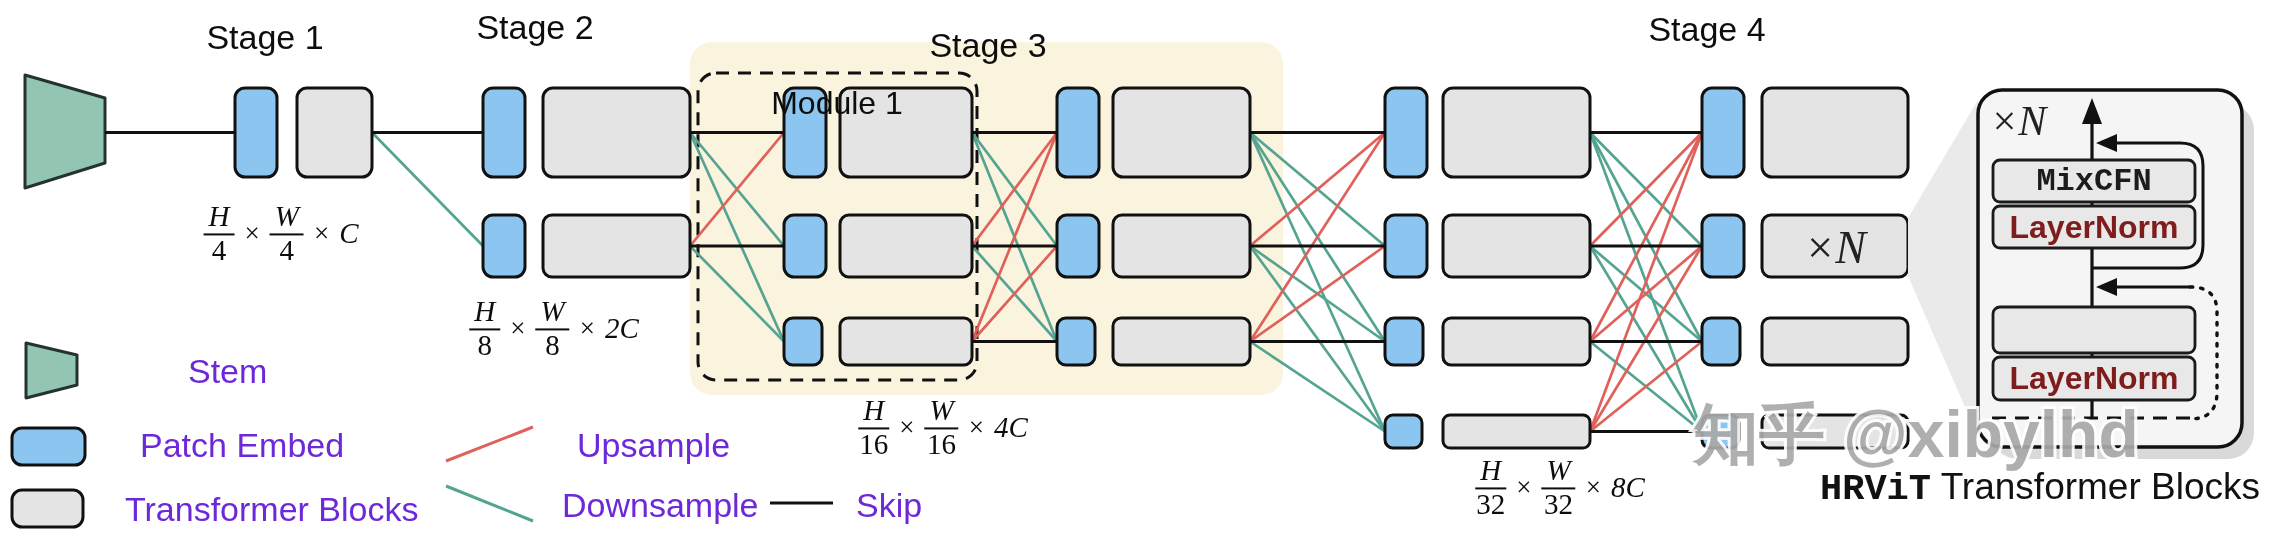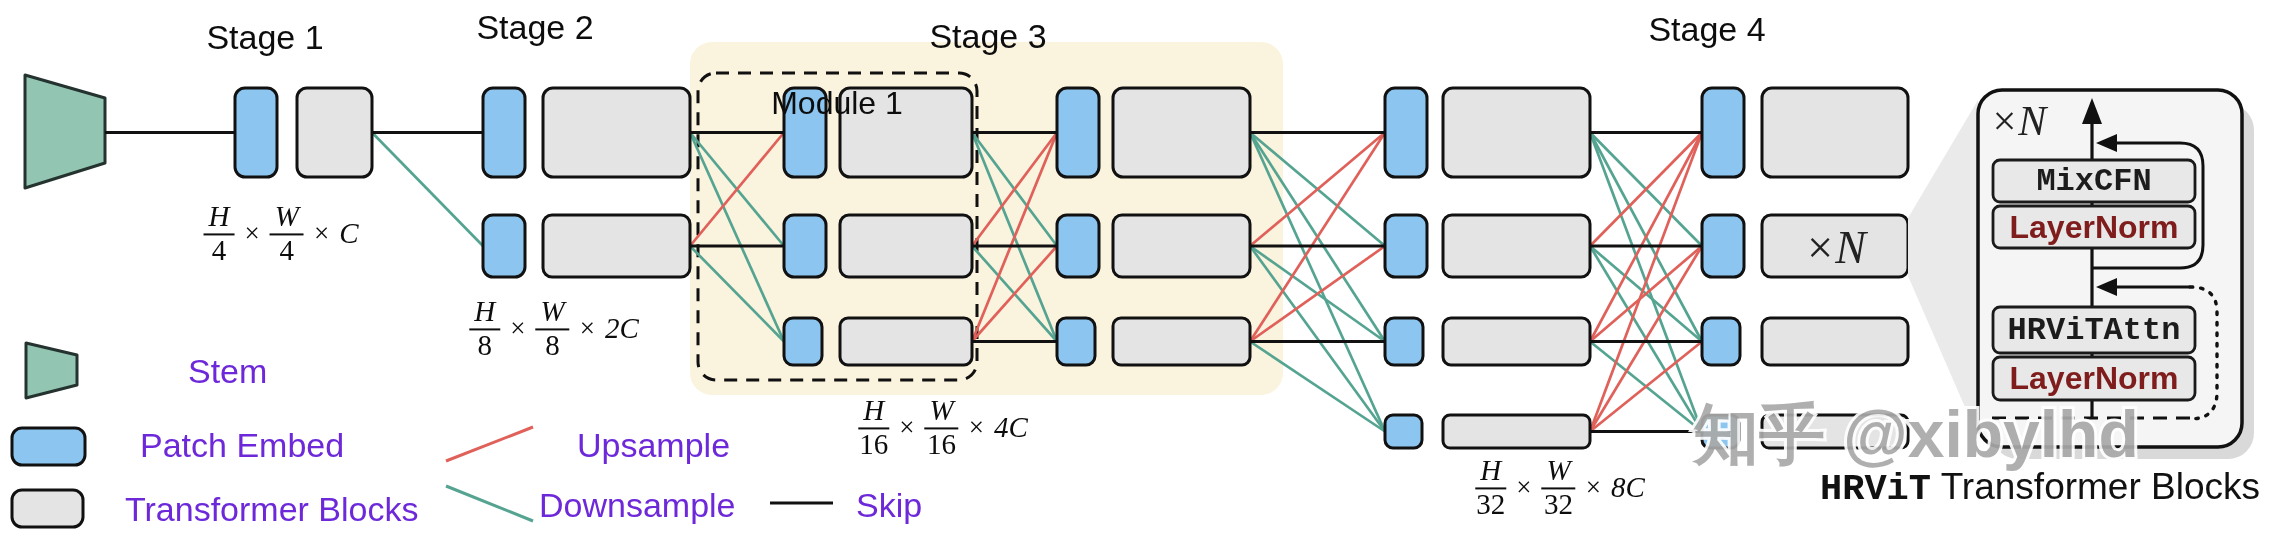--- a/index.html
+++ b/index.html
@@ -133,21 +133,21 @@
       <polygon points="2096,287 2117,278 2117,296" fill="#111111"></polygon>
       <rect x="1993" y="160" width="202" height="42" rx="7" fill="#E8E8E8" stroke="#1a1a1a" stroke-width="2.8"></rect>
       <rect x="1993" y="206" width="202" height="42" rx="7" fill="#E8E8E8" stroke="#1a1a1a" stroke-width="2.8"></rect>
       <rect x="1993" y="307" width="202" height="46" rx="7" fill="#E8E8E8" stroke="#1a1a1a" stroke-width="2.8"></rect>
       <rect x="1993" y="357" width="202" height="43" rx="7" fill="#E8E8E8" stroke="#1a1a1a" stroke-width="2.8"></rect>
       <text x="1693" y="457" font-size="66" font-weight="bold" font-family="&quot;Liberation Sans&quot;,sans-serif" fill="#A9A9A9" stroke="#ffffff" stroke-width="6" paint-order="stroke" opacity="0.92">知乎 @xibylhd</text>
     </svg>
 
   <div class="ov ctr stage-label" style="left:265px;top:37px">Stage 1</div>
   <div class="ov ctr stage-label" style="left:535px;top:27px">Stage 2</div>
-  <div class="ov ctr stage-label" style="left:988px;top:36px">Stage 3</div>
+  <div class="ov ctr stage-label" style="left:988px;top:45px">Stage 3</div>
   <div class="ov ctr stage-label" style="left:1707px;top:29px">Stage 4</div>
   <div class="ov ctr module-label" style="left:837px;top:57px">Module 1</div>
 
   <div class="ov ctr dim" style="left:281px;top:234px">
     <span class="frac">
         <span class="num">H</span>
         <span class="den">4</span>
       </span>
     <span class="op">×</span>
     <span class="frac">
@@ -194,28 +194,27 @@
         <span class="den">32</span>
       </span>
     <span class="op">×</span>
     <span class="chan">8C</span>
   </div>
 
   <div class="ov vctr legend-label" style="left:188px;top:371px">Stem</div>
   <div class="ov vctr legend-label" style="left:140px;top:445px">Patch Embed</div>
   <div class="ov vctr legend-label" style="left:125px;top:509px">Transformer Blocks</div>
   <div class="ov vctr legend-label" style="left:577px;top:445px">Upsample</div>
-  <div class="ov vctr legend-label" style="left:539px;top:505px">Downsample</div>
+  <div class="ov vctr legend-label" style="left:562px;top:505px">Downsample</div>
   <div class="ov vctr legend-label" style="left:856px;top:505px">Skip</div>
 
   <div class="ov ctr xn" style="left:1835px;top:247px;font-size:46px">×N</div>
   <div class="ov vctr xn" style="left:1990px;top:121px;font-size:42px">×N</div>
 
   <div class="ov ctr inner-label mono" style="left:2094px;top:181px">MixCFN</div>
   <div class="ov ctr inner-label sans-inner" style="left:2094px;top:227px">LayerNorm</div>
-  <div class="ov ctr inner-label mono" style="left:2094px;top:330px">HRViTAttn</div>
   <div class="ov ctr inner-label sans-inner" style="left:2094px;top:378px">LayerNorm</div>
 
   <div class="ov ctr caption" style="left:2040px;top:488px">
     <span class="code">HRViT</span>
     <span class="rest">Transformer Blocks</span>
   </div>
 </div>
 
 </body></html>

